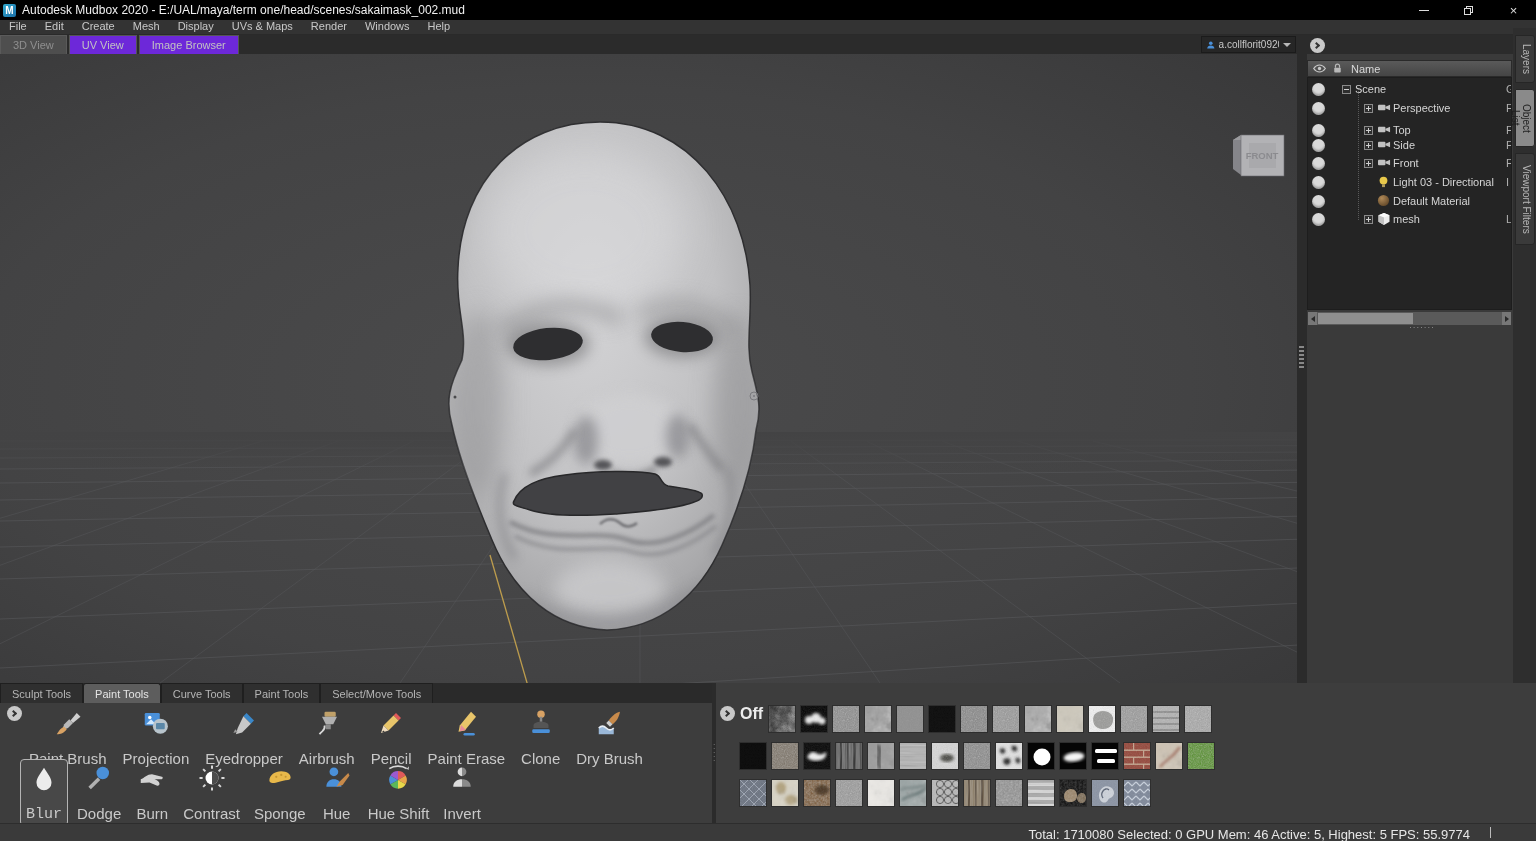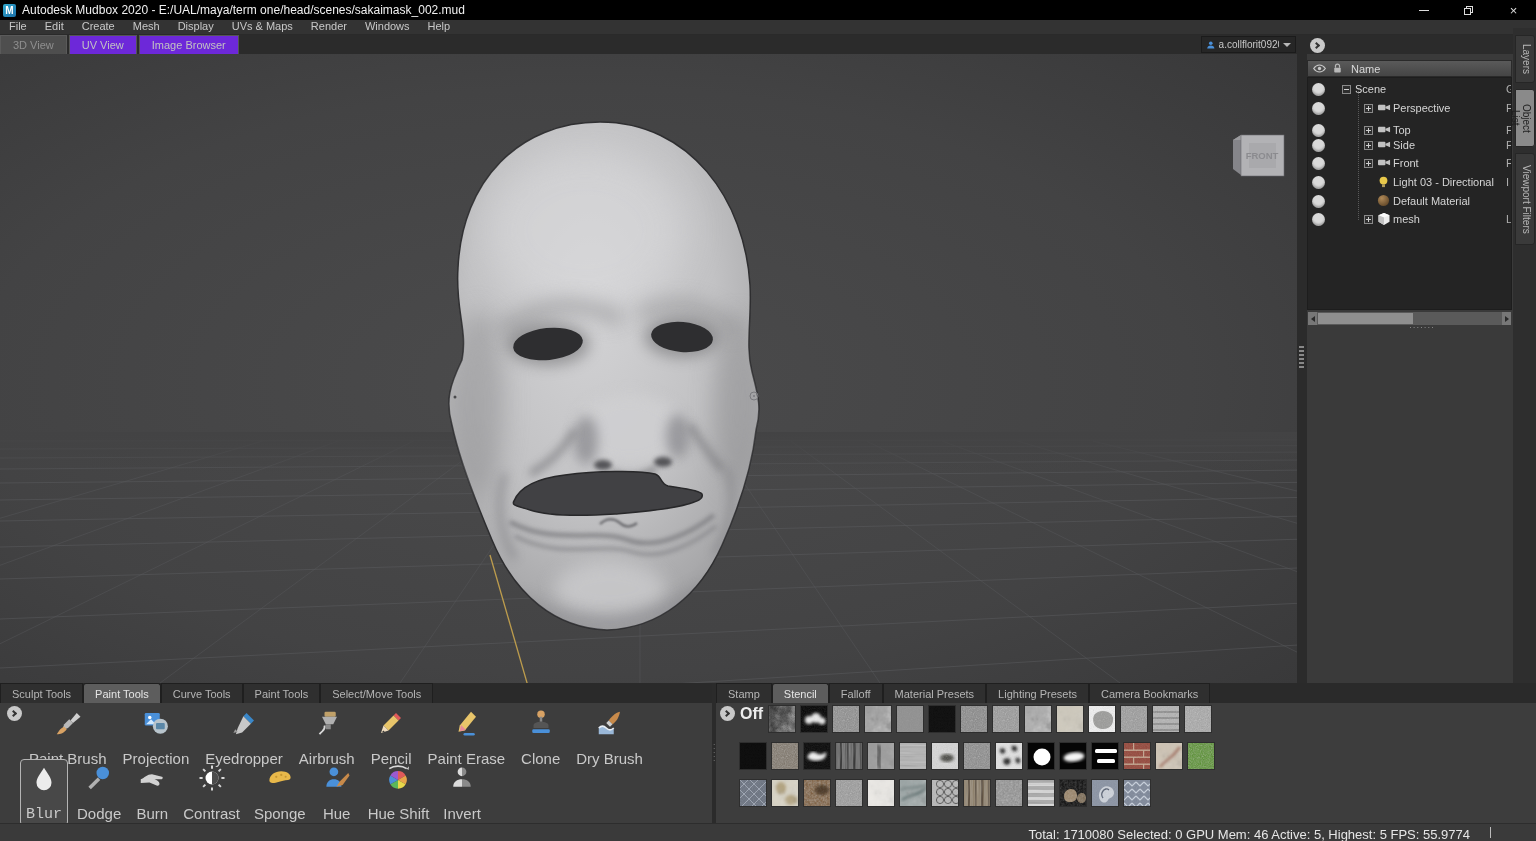--- a/index.html
+++ b/index.html
@@ -616,28 +616,20 @@
           <div class="tool-label">Invert</div>
         </div>
       </div>
   </div>
 
   <div class="tray-divider">
       <div class="gd">·<br>·<br>·<br>·<br>·</div>
     </div>
 
   <div class="tray tray-right">
-    <div class="tray-tabs" id="rightTrayTabs">
-        <div class="tray-tab">Stamp</div>
-        <div class="tray-tab active">Stencil</div>
-        <div class="tray-tab">Falloff</div>
-        <div class="tray-tab">Material Presets</div>
-        <div class="tray-tab">Lighting Presets</div>
-        <div class="tray-tab">Camera Bookmarks</div>
-      </div>
     <div class="round-btn" style="left:4px; top:23px;">
         <span class="chev"></span>
       </div>
     <div class="off-label">Off</div>
     <div id="tilesHost">
         <div class="tile" style="left: 52px; top: 22px;"><svg width="28" height="28" viewBox="0 0 28 28">
             <rect width="28" height="28" fill="#2a2a2a"></rect>
             <rect width="28" height="28" filter="url(#nzc)" opacity="0.85"></rect>
             <rect width="28" height="28" filter="url(#nzs)" opacity="0.3"></rect>
           </svg></div>

